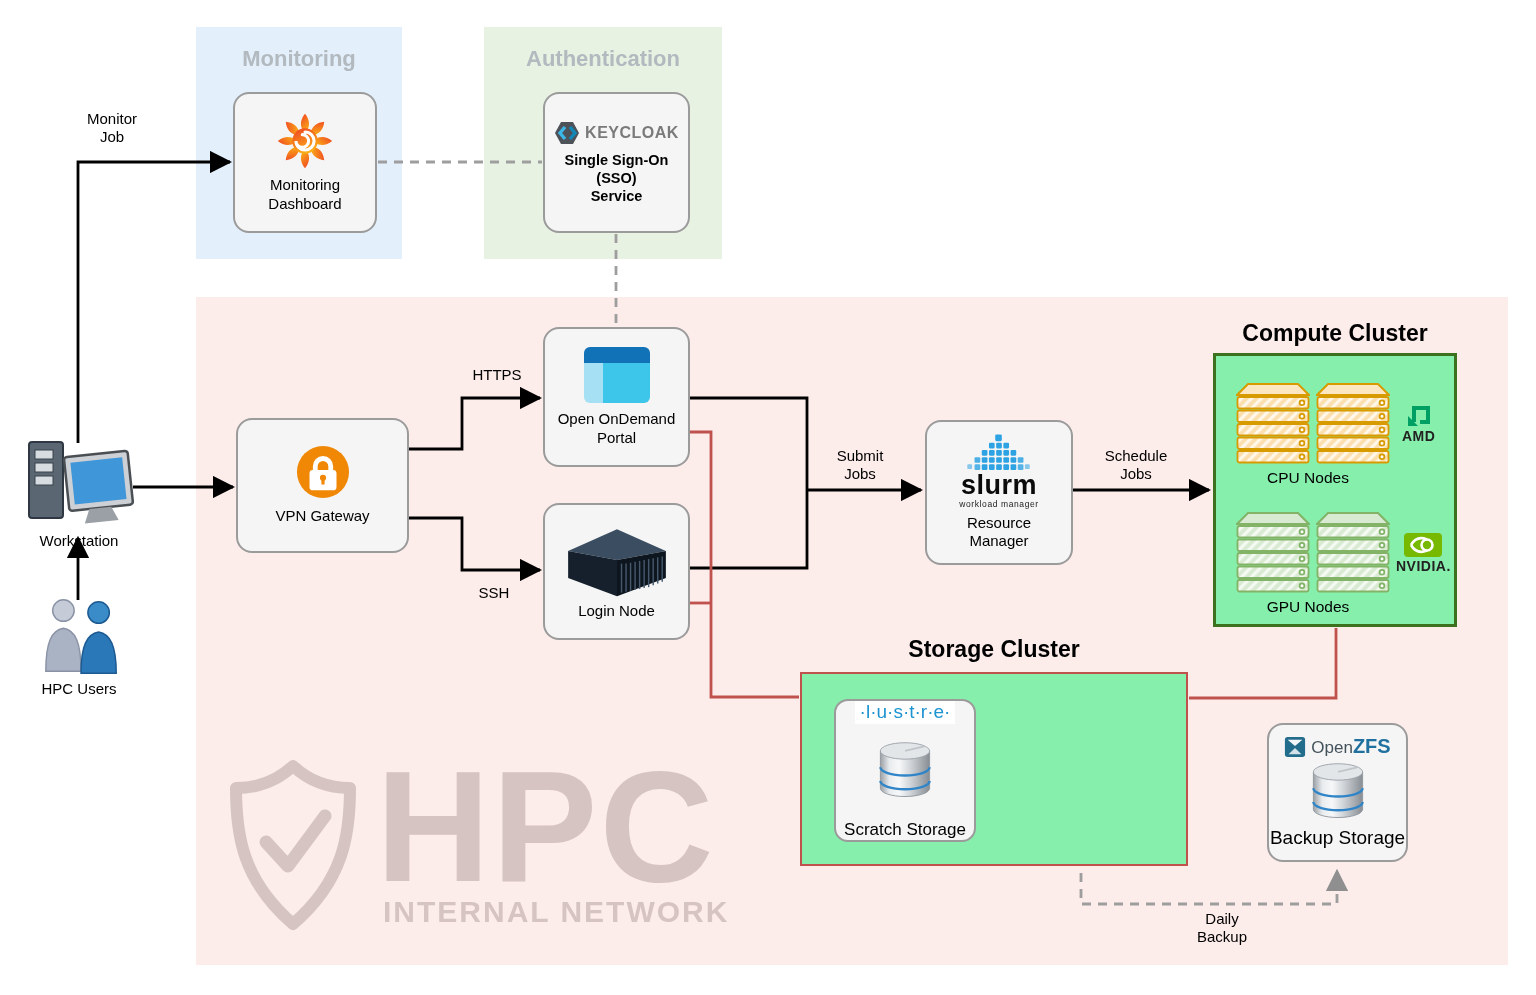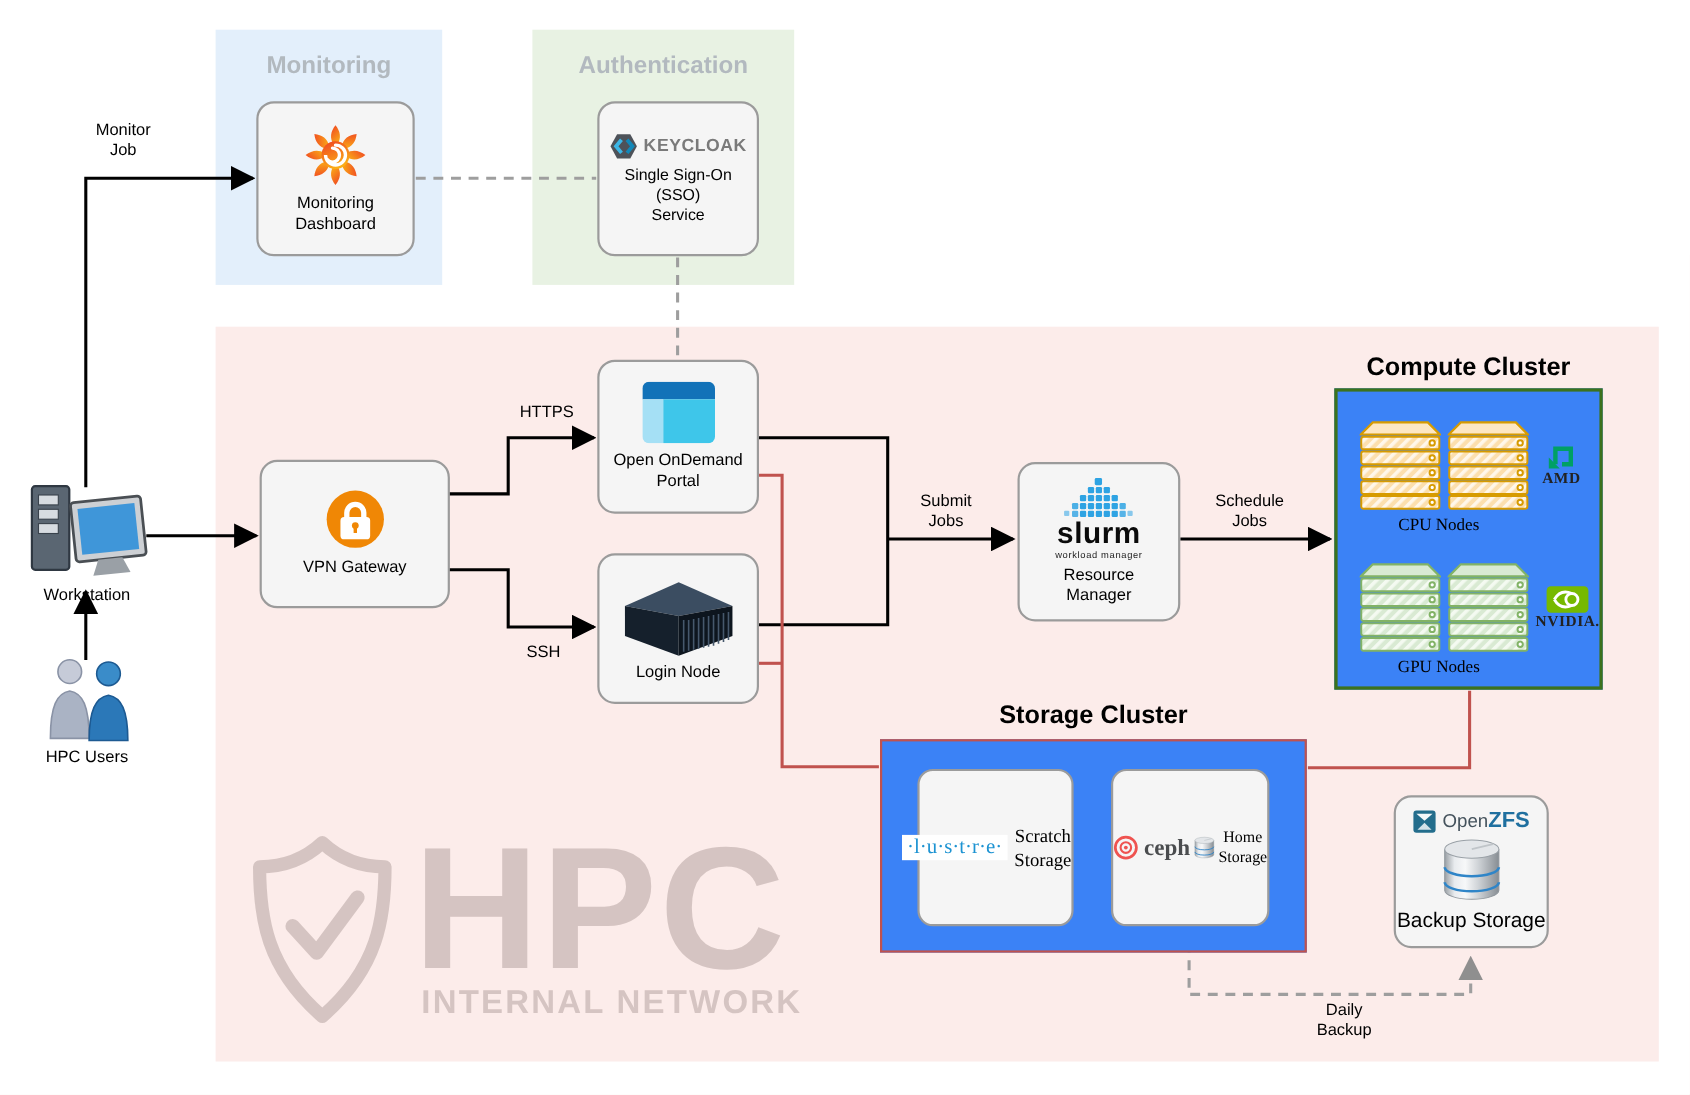--- a/index.html
+++ b/index.html
@@ -8,25 +8,25 @@
   .bg-pink{left:196px;top:297px;width:1312px;height:668px;background:var(--bg-pink);}
   .bg-blue{left:196px;top:27px;width:206px;height:232px;background:var(--bg-blue);}
   .bg-green{left:484px;top:27px;width:238px;height:232px;background:var(--bg-green);}
   .section-title{position:absolute;z-index:2;font-size:22px;font-weight:bold;color:#b2b9bf;text-align:center;}
   .cluster-title{position:absolute;z-index:3;font-size:23px;font-weight:bold;color:#000;text-align:center;}
   .node{position:absolute;z-index:3;background:var(--node-fill);border:2px solid var(--node-border);
         border-radius:16px;display:flex;flex-direction:column;align-items:center;justify-content:center;box-sizing:border-box;}
   .lbl{font-size:15px;color:#000;text-align:center;white-space:pre-line;line-height:1.25;}
   .edge-label{position:absolute;z-index:3;font-size:15px;color:#000;text-align:center;white-space:pre-line;line-height:1.2;}
   #connectors{position:absolute;left:0;top:0;z-index:2;}
-  .cluster-box{position:absolute;z-index:2;background:#3b82f6;box-sizing:border-box;font-family:Liberation Serif, serif;}
+  .cluster-box{position:absolute;z-index:2;background:#86efac;box-sizing:border-box;}
   .compute-box{left:1213px;top:353px;width:244px;height:274px;border:3px solid var(--compute-green);}
   .storage-box{left:800px;top:672px;width:388px;height:194px;border:2.5px solid var(--accent-red);}
   .inner-node{position:absolute;background:var(--node-fill);border:2px solid var(--node-border);border-radius:14px;
-        display:flex;align-items:center;justify-content:flex-end;box-sizing:border-box;}
+        display:flex;flex-direction:column;align-items:center;justify-content:space-between;box-sizing:border-box;}
   .logo-row{display:flex;align-items:center;gap:5px;}
   .keycloak-text{font-size:16px;font-weight:bold;color:#7a7a7a;letter-spacing:.5px;}
   .slurm-word{font-size:27px;font-weight:800;color:#0a0a0a;line-height:.85;letter-spacing:.5px;}
   .slurm-sub{font-size:8.5px;color:#222;letter-spacing:.6px;margin-bottom:3px;}
   .lustre-word{font-size:19px;font-weight:500;color:var(--lustre-blue);background:#fff;padding:0 5px;line-height:1.2;}
   .ceph-word{font-size:21px;font-weight:bold;color:#4a4c4e;}
   .zfs-open{font-size:17px;color:#44525c;}
   .zfs-zfs{font-size:20px;font-weight:bold;color:#1f6f9f;}
   .brand-text{font-size:14px;font-weight:bold;color:#222;letter-spacing:.5px;}
   .wm{position:absolute;z-index:1;color:var(--watermark-gray);}
@@ -129,21 +129,21 @@
 
   <div class="node" style="left:543px;top:92px;width:147px;height:141px;gap:5px;">
     <div class="logo-row">
       <svg width="26" height="26" viewBox="0 0 26 26">
         <polygon points="7,2 19,2 25,13 19,24 7,24 1,13" fill="#4d5259"></polygon>
         <polyline points="11,7 6,13 11,19" fill="none" stroke="#3cb6e6" stroke-width="3.4"></polyline>
         <polyline points="16,7 21,13 16,19" fill="none" stroke="#1287b8" stroke-width="3.4"></polyline>
       </svg>
       <span class="keycloak-text">KEYCLOAK</span>
     </div>
-    <div class="lbl" style="font-size:14.5px;">Single Sign-On
+    <div class="lbl" style="font-size:14.5px;font-weight:bold;">Single Sign-On
 (SSO)
 Service</div>
   </div>
 
   <svg style="position:absolute;left:25px;top:438px;z-index:3;" width="112" height="96" viewBox="0 0 112 96">
     <rect x="4" y="4" width="34" height="76" rx="3" fill="#5a6672" stroke="#2f3842" stroke-width="2"></rect>
     <rect x="10" y="12" width="18" height="9" fill="#d7dce1" stroke="#39424c"></rect>
     <rect x="10" y="25" width="18" height="9" fill="#d7dce1" stroke="#39424c"></rect>
     <rect x="10" y="38" width="18" height="9" fill="#d7dce1" stroke="#39424c"></rect>
     <g transform="rotate(-6 72 48)">
@@ -330,38 +330,20 @@
       <span class="lustre-word">·l·u·s·t·r·e·</span>
       <svg width="60" height="62" viewBox="0 0 62 68">
         <path d="M4,12 V53 a27,9 0 0 0 54,0 V12" fill="url(#cylg)" stroke="#8f969c"></path>
         <path d="M4,30 a27,9 0 0 0 54,0" fill="none" stroke="#2f85c8" stroke-width="2.6"></path>
         <path d="M4,45 a27,9 0 0 0 54,0" fill="none" stroke="#2f85c8" stroke-width="2.6"></path>
         <ellipse cx="31" cy="12" rx="27" ry="9" fill="#e3e6e9" stroke="#9aa1a7"></ellipse>
         <path d="M31,12 L52,7" stroke="#c0c5c9" stroke-width="2"></path>
       </svg>
       <div class="lbl" style="font-size:17px;">Scratch Storage</div>
     </div>
-    <div class="inner-node" style="left:208px;top:25px;width:144px;height:143px;gap:3px;">
-      <div class="logo-row">
-        <svg width="23" height="23" viewBox="0 0 24 24">
-          <circle cx="12" cy="12" r="10" fill="none" stroke="#ef5350" stroke-width="2.6"></circle>
-          <circle cx="12" cy="12" r="5" fill="none" stroke="#ef5350" stroke-width="2"></circle>
-          <circle cx="12" cy="12" r="1.8" fill="#ef5350"></circle>
-        </svg>
-        <span class="ceph-word">ceph</span>
-      </div>
-      <svg width="60" height="62" viewBox="0 0 62 68">
-        <path d="M4,12 V53 a27,9 0 0 0 54,0 V12" fill="url(#cylg)" stroke="#8f969c"></path>
-        <path d="M4,30 a27,9 0 0 0 54,0" fill="none" stroke="#2f85c8" stroke-width="2.6"></path>
-        <path d="M4,45 a27,9 0 0 0 54,0" fill="none" stroke="#2f85c8" stroke-width="2.6"></path>
-        <ellipse cx="31" cy="12" rx="27" ry="9" fill="#e3e6e9" stroke="#9aa1a7"></ellipse>
-        <path d="M31,12 L52,7" stroke="#c0c5c9" stroke-width="2"></path>
-      </svg>
-      <div class="lbl" style="font-size:14.5px;">Home Storage</div>
-    </div>
   </div>
 
   <div class="node" style="left:1267px;top:723px;width:141px;height:139px;gap:3px;">
     <div class="logo-row">
       <svg width="22" height="22" viewBox="0 0 24 24">
         <rect x="1" y="1" width="22" height="22" rx="3" fill="#236d8c"></rect>
         <polygon points="4,4 20,4 12,11" fill="#fff" opacity=".95"></polygon>
         <polygon points="12,13 5,20 19,20" fill="#fff" opacity=".8"></polygon>
       </svg>
       <span><span class="zfs-open">Open</span><span class="zfs-zfs">ZFS</span></span>

